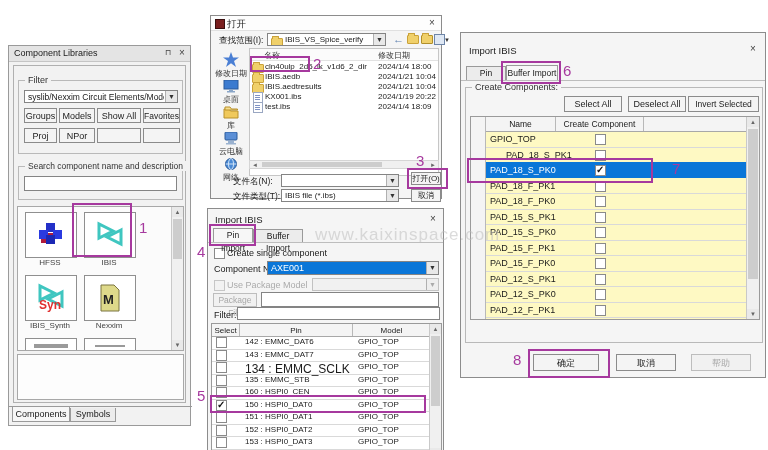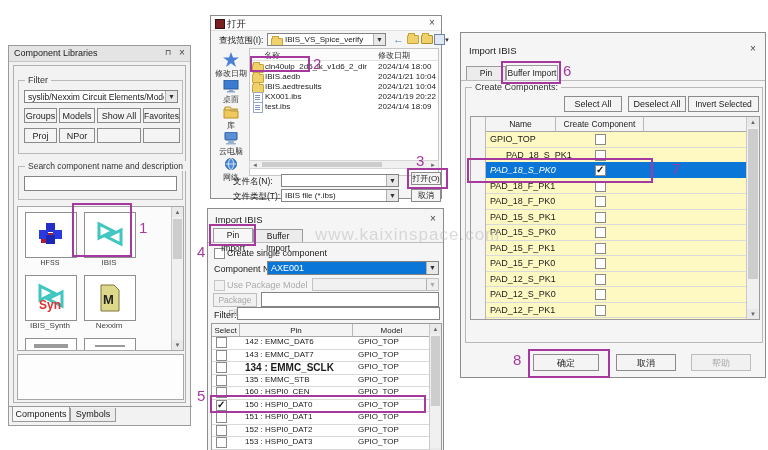--- a/index.html
+++ b/index.html
@@ -78,21 +78,21 @@
       <div class="abs" style="left:7px;top:5px;width:50px;height:44px;border:1px solid #8f8f8f;background:#fff;">
         <svg class="abs" style="left:12px;top:9px;" width="26" height="26" viewBox="0 0 26 26">
           <rect x="9" y="11" width="8" height="8" fill="#b01b3c"></rect>
             <rect x="3" y="13" width="8" height="8" fill="#b01b3c"></rect>
           <rect x="8" y="1" width="9" height="9" fill="#2330c8"></rect>
             <rect x="1" y="8" width="9" height="9" fill="#2a3ae0"></rect>
           <rect x="15" y="8" width="9" height="9" fill="#2a3ae0"></rect>
             <rect x="8" y="13" width="9" height="9" fill="#1b28b4"></rect>
         </svg>
       </div>
-      <div class="abs" style="left:7px;top:51px;width:50px;text-align:center;font-size:8px;color:#444;font-family:Liberation Mono, monospace;">HFSS</div>
+      <div class="abs" style="left:7px;top:51px;width:50px;text-align:center;font-size:8px;color:#444;">HFSS</div>
 
       <div class="abs" style="left:66px;top:5px;width:50px;height:44px;border:1px solid #8f8f8f;background:#fff;">
         <svg class="abs" style="left:10px;top:7px;" width="30" height="30" viewBox="0 0 30 30">
           <polygon points="4,4 4,18 18,11" fill="none" stroke="#3fc6c0" stroke-width="3"></polygon>
           <polygon points="26,10 12,17 26,24" fill="none" stroke="#3fc6c0" stroke-width="3"></polygon>
         </svg>
       </div>
       <div class="abs" style="left:66px;top:51px;width:50px;text-align:center;font-size:8px;color:#444;">IBIS</div>
 
       <div class="abs" style="left:7px;top:68px;width:50px;height:44px;border:1px solid #8f8f8f;background:#fff;">
@@ -295,21 +295,21 @@
         <span class="abs" style="left:33px;top:1px;font-size:8px;">142 : EMMC_DAT6</span>
         <span class="abs" style="left:146px;top:1px;font-size:8px;">GPIO_TOP</span>
       </div>
       <div class="abs rowline" style="left:0;right:11px;top:24.5px;height:12.5px;">
         <span class="cb" style="left:4px;top:1px;"></span>
         <span class="abs" style="left:33px;top:1px;font-size:8px;">143 : EMMC_DAT7</span>
         <span class="abs" style="left:146px;top:1px;font-size:8px;">GPIO_TOP</span>
       </div>
       <div class="abs rowline" style="left:0;right:11px;top:37px;height:12.5px;">
         <span class="cb" style="left:4px;top:1px;"></span>
-        <span class="abs" style="left:33px;top:1px;font-size:10px;font-weight:bold;">134 : EMMC_SCLK</span>
+        <span class="abs" style="left:33px;top:1px;font-size:12px;">134 : EMMC_SCLK</span>
         <span class="abs" style="left:146px;top:1px;font-size:8px;">GPIO_TOP</span>
       </div>
       <div class="abs rowline" style="left:0;right:11px;top:49.5px;height:12.5px;">
         <span class="cb" style="left:4px;top:1px;"></span>
         <span class="abs" style="left:33px;top:1px;font-size:8px;">135 : EMMC_STB</span>
         <span class="abs" style="left:146px;top:1px;font-size:8px;">GPIO_TOP</span>
       </div>
       <div class="abs rowline" style="left:0;right:11px;top:62px;height:12.5px;">
         <span class="cb" style="left:4px;top:1px;"></span>
         <span class="abs" style="left:33px;top:1px;font-size:8px;">160 : HSPI0_CEN</span>
@@ -382,21 +382,21 @@
         <span class="abs" style="left:19px;top:3px;">GPIO_TOP</span>
         <span class="cb" style="left:124px;top:3px;"></span>
       </div>
       <div class="abs rowline" style="left:0;right:12px;top:29.5px;height:15.5px;">
         <span class="abs" style="left:0;top:0;width:15px;height:15.5px;background:#f4f4f4;border-right:1px solid #b8b8b8;box-sizing:border-box;"></span>
         <span class="abs" style="left:19px;top:3px;margin-left:16px;">PAD_18_S_PK1</span>
         <span class="cb" style="left:124px;top:3px;"></span>
       </div>
       <div class="abs" style="left:0;right:12px;top:45px;height:15.5px;background:#0a76d8;">
         <span class="abs" style="left:0;top:0;width:15px;height:15.5px;background:#f4f4f4;border-right:1px solid #b8b8b8;box-sizing:border-box;"></span>
-        <span class="abs" style="left:19px;top:3px;color:#fff;font-style:italic;">PAD_18_S_PK0</span>
+        <span class="abs" style="left:19px;top:3px;color:#fff;">PAD_18_S_PK0</span>
         <span class="cb checked" style="left:124px;top:3px;"></span>
       </div>
       <div class="abs rowline" style="left:0;right:12px;top:60.5px;height:15.5px;">
         <span class="abs" style="left:0;top:0;width:15px;height:15.5px;background:#f4f4f4;border-right:1px solid #b8b8b8;box-sizing:border-box;"></span>
         <span class="abs" style="left:19px;top:3px;">PAD_18_F_PK1</span>
         <span class="cb" style="left:124px;top:3px;"></span>
       </div>
       <div class="abs rowline" style="left:0;right:12px;top:76px;height:15.5px;">
         <span class="abs" style="left:0;top:0;width:15px;height:15.5px;background:#f4f4f4;border-right:1px solid #b8b8b8;box-sizing:border-box;"></span>
         <span class="abs" style="left:19px;top:3px;">PAD_18_F_PK0</span>

